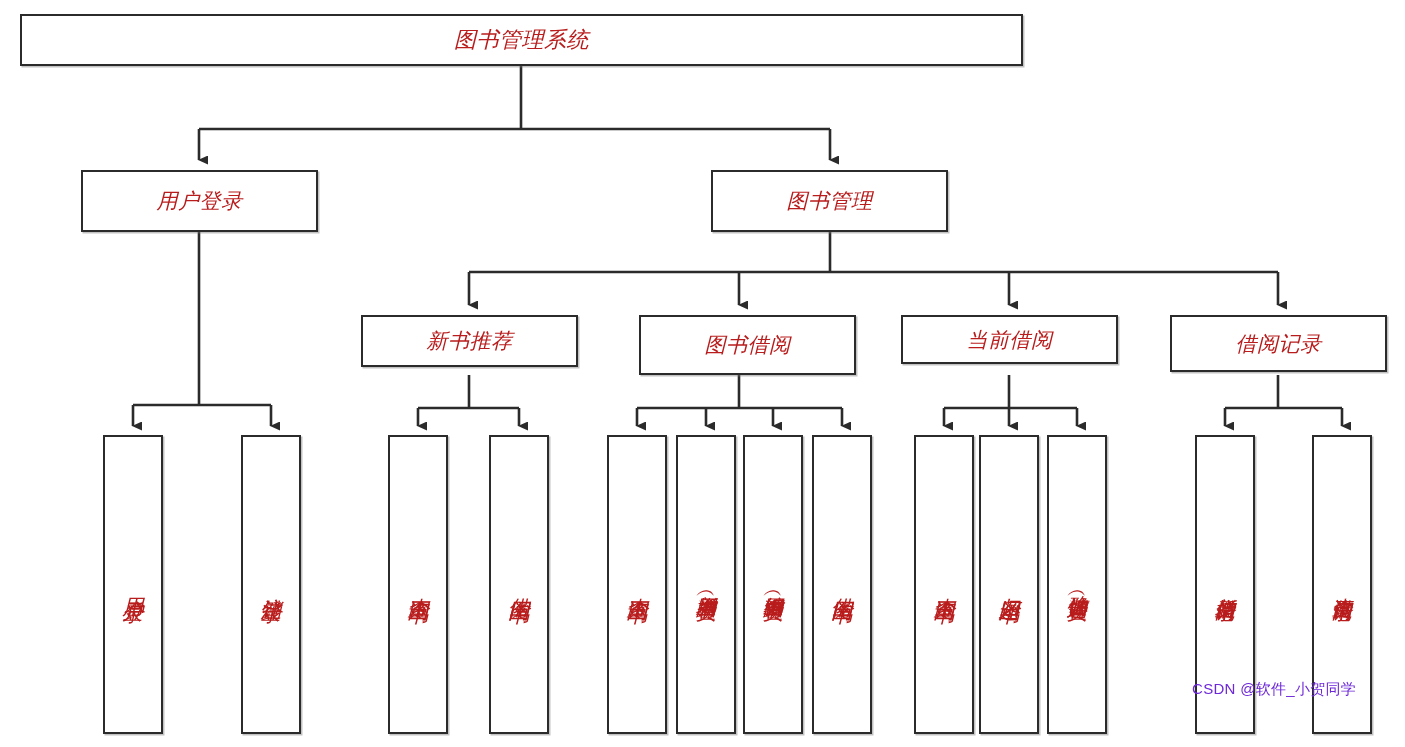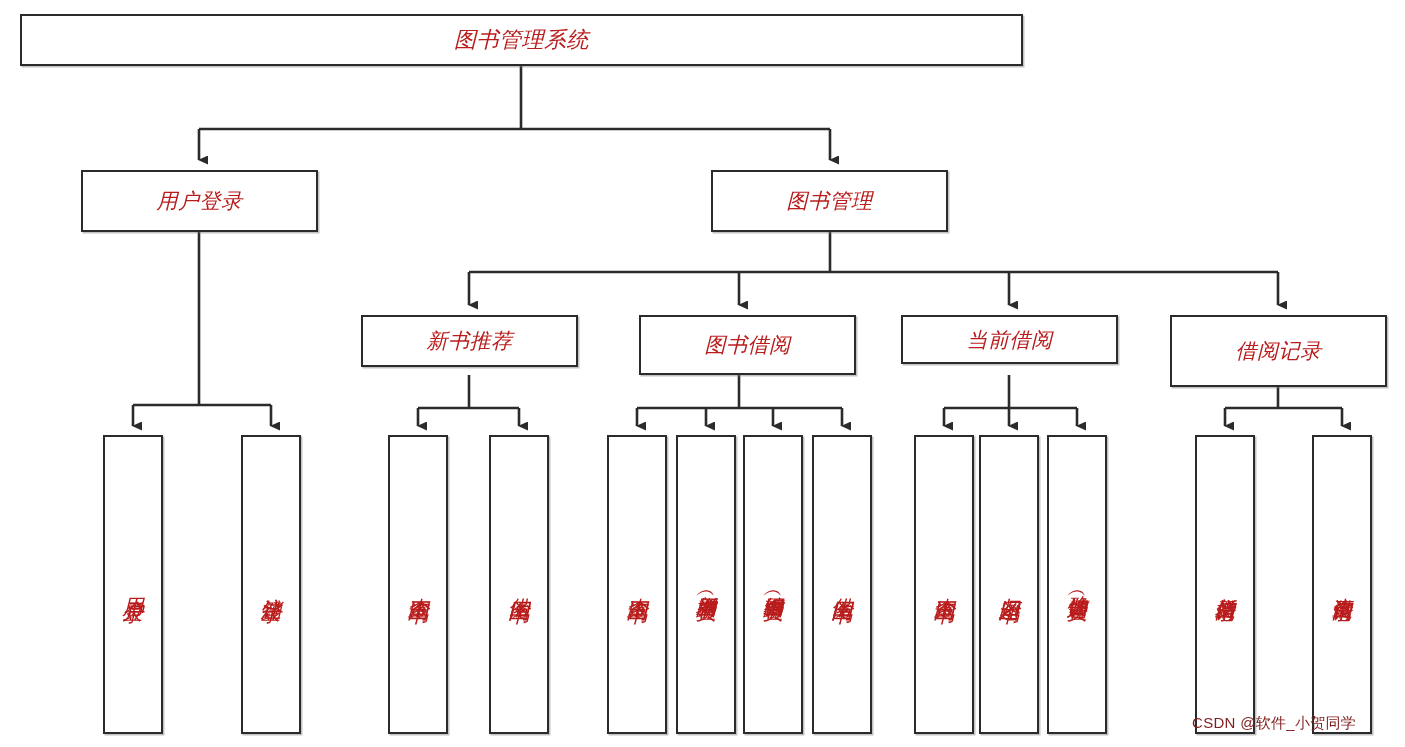--- a/index.html
+++ b/index.html
@@ -62,23 +62,23 @@
     letter-spacing: 2px;
     max-height: 272px;
   }
   .node-box.vertical.narrow .node-label {
     font-size: 20px;
     letter-spacing: 1px;
   }
   .watermark {
     position: absolute;
     left: 1192px;
-    top: 714px;
+    top: 680px;
     font-size: 15px;
-    color: #7f1d1d;
+    color: #6d28d9;
     white-space: nowrap;
     letter-spacing: 0.3px;
   }
 </style>
 </head>
 <body>
 
 <div id="diagram-root">
 
   <svg class="canvas" viewBox="0 0 1405 747">
@@ -160,21 +160,21 @@
   </div>
 
   <div class="node-box horizontal" style="left:631px; top:315px; width:217px; height:60px;margin-left:8px;">
     <span class="node-label">图书借阅</span>
   </div>
 
   <div class="node-box horizontal" style="left:901px; top:315px; width:217px; height:49px;">
     <span class="node-label">当前借阅</span>
   </div>
 
-  <div class="node-box horizontal" style="left:1170px; top:315px; width:217px; height:72px;">
+  <div class="node-box horizontal" style="left:1170px; top:315px; width:217px; height:57px;">
     <span class="node-label">借阅记录</span>
   </div>
 
   <div class="node-box vertical" style="left:103px; top:435px; width:60px; height:299px;">
     <span class="node-label">用户登录</span>
   </div>
 
   <div class="node-box vertical" style="left:241px; top:435px; width:60px; height:299px;">
     <span class="node-label">注销登录</span>
   </div>

